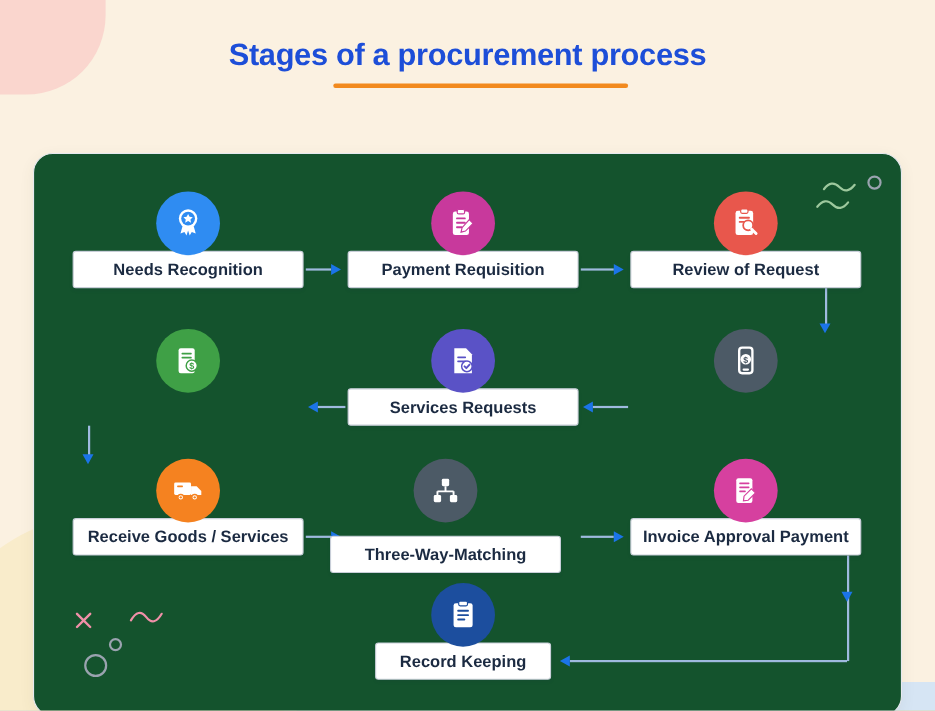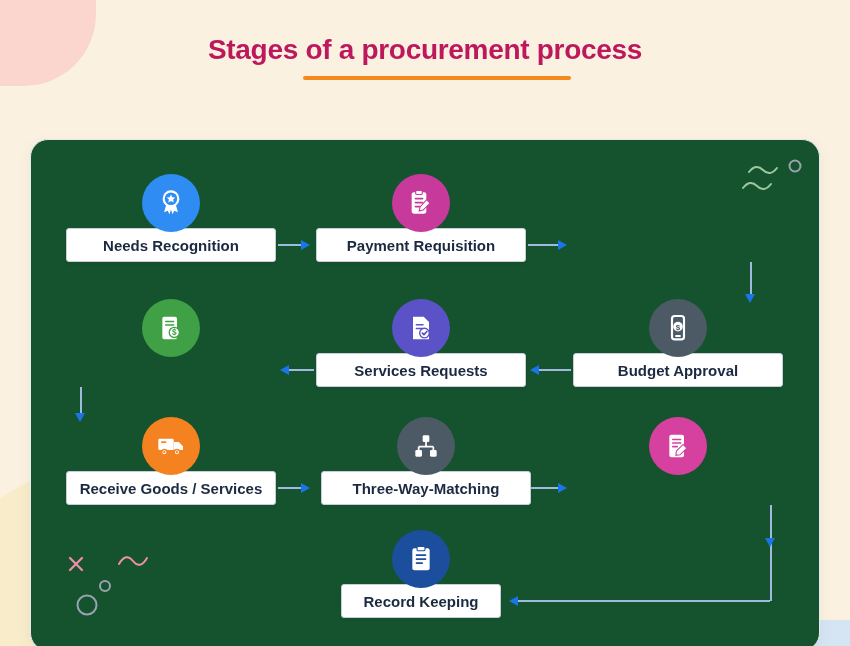--- a/index.html
+++ b/index.html
@@ -52,21 +52,21 @@
 </style>
 </head>
 <body>
 
 <div id="page" style="background-color: rgb(251, 241, 225);">
 
   <div class="bg-pink-blob"></div>
   <div class="bg-cream-circle"></div>
   <div class="bg-blue-strip"></div>
 
-  <h1 class="title" style="color: #be185d;">Stages of a procurement process</h1>
+  <h1 class="title" style="color: #1d4ed8;">Stages of a procurement process</h1>
   <div class="title-underline" style="background-color: rgb(242, 138, 30);"></div>
 
   <div class="card" style="--arrow: #1B74E8; --line: #9FBADF;">
 
     <div class="stage" style="left:35px; top:34px;">
       <div class="icon-circle" style="background-color: rgb(47, 140, 242); color: rgb(47, 140, 242);">
         <svg width="32" height="32" viewBox="0 0 24 24">
           <path fill="#fff" d="M8.6 12.5L6.8 19l2.7-1.1 1.4 2.5 2-6.3z"></path>
           <path fill="#fff" d="M15.4 12.5l1.8 6.5-2.7-1.1-1.4 2.5-2-6.3z"></path>
           <circle cx="12" cy="8.8" r="6.3" fill="#fff"></circle>
@@ -88,32 +88,44 @@
           <rect x="7.2" y="11" width="6.6" height="1.3" rx="0.6" fill="currentColor"></rect>
           <rect x="7.2" y="14" width="4.5" height="1.3" rx="0.6" fill="currentColor"></rect>
           <path d="M16.2 9.5l2.6 2.6-5.2 5.2-3 .7.7-3z" fill="#fff" stroke="currentColor" stroke-width="0.8"></path>
         </svg>
       </div>
       <div class="stage-box">
         <span>Payment Requisition</span>
       </div>
     </div>
 
+    <div class="stage" style="left:542px; top:34px;">
+      <div class="icon-circle" style="background-color: rgb(232, 87, 76); color: rgb(232, 87, 76);">
+        <svg width="32" height="32" viewBox="0 0 24 24">
+          <rect x="5" y="3.5" width="12" height="16.5" rx="1.6" fill="#fff"></rect>
+          <rect x="8.5" y="2.2" width="5" height="3" rx="1" fill="#fff" stroke="currentColor" stroke-width="0.8"></rect>
+          <rect x="7.2" y="7.6" width="7.6" height="1.3" rx="0.6" fill="currentColor"></rect>
+          <rect x="7.2" y="10.4" width="5" height="1.3" rx="0.6" fill="currentColor"></rect>
+          <circle cx="13.6" cy="13.4" r="3.4" fill="#fff" stroke="currentColor" stroke-width="1.2"></circle>
+          <path d="M16 16l3 3" stroke="#fff" stroke-width="2" stroke-linecap="round"></path>
+        </svg>
+      </div>
+      <div class="stage-box">
+        <span>Review of Request</span>
+      </div>
+    </div>
 
     <div class="stage" style="left:542px; top:159px;">
       <div class="icon-circle" style="background-color: rgb(76, 90, 102); color: rgb(76, 90, 102);">
         <svg width="32" height="32" viewBox="0 0 24 24">
           <rect x="7.5" y="3" width="9" height="17.5" rx="2" fill="none" stroke="#fff" stroke-width="1.6"></rect>
           <circle cx="12" cy="11" r="3.6" fill="#fff"></circle>
           <text x="12" y="13.2" font-size="6" font-weight="bold" fill="currentColor" text-anchor="middle" font-family="Liberation Sans, sans-serif">$</text>
           <path d="M10.5 18h3" stroke="#fff" stroke-width="1.4" stroke-linecap="round"></path>
         </svg>
-      </div>
-      <div class="stage-box">
-        <span>Budget Approval</span>
       </div>
     </div>
 
     <div class="stage" style="left:285px; top:159px;">
       <div class="icon-circle" style="background-color: rgb(90, 82, 198); color: rgb(90, 82, 198);">
         <svg width="32" height="32" viewBox="0 0 24 24">
           <path d="M6 3.5h8l4 4v13H6z" fill="#fff"></path>
           <rect x="8" y="9" width="6" height="1.2" rx="0.5" fill="currentColor"></rect>
           <rect x="8" y="11.8" width="6" height="1.2" rx="0.5" fill="currentColor"></rect>
           <circle cx="14.6" cy="15.8" r="3.6" fill="#fff" stroke="currentColor" stroke-width="1"></circle>
@@ -147,21 +159,21 @@
           <circle cx="7" cy="16.6" r="0.8" fill="currentColor"></circle>
           <circle cx="16.5" cy="16.6" r="0.8" fill="currentColor"></circle>
           <rect x="4.5" y="8.5" width="4" height="1.2" rx="0.5" fill="currentColor"></rect>
         </svg>
       </div>
       <div class="stage-box">
         <span>Receive Goods / Services</span>
       </div>
     </div>
 
-    <div class="stage" style="left:290px; top:277px;">
+    <div class="stage" style="left:269px; top:277px;gap:16px;">
       <div class="icon-circle" style="background-color: rgb(76, 90, 102); color: rgb(76, 90, 102);">
         <svg width="32" height="32" viewBox="0 0 24 24">
           <rect x="9.5" y="4" width="5" height="5" rx="1" fill="#fff"></rect>
           <rect x="4" y="15" width="5" height="5" rx="1" fill="#fff"></rect>
           <rect x="15" y="15" width="5" height="5" rx="1" fill="#fff"></rect>
           <path d="M12 9v3.5 M6.5 12.5h11 M6.5 12.5V15 M17.5 12.5V15" stroke="#fff" stroke-width="1.3" fill="none"></path>
         </svg>
       </div>
       <div class="stage-box">
         <span>Three-Way-Matching</span>
@@ -170,20 +182,23 @@
 
     <div class="stage" style="left:542px; top:277px;">
       <div class="icon-circle" style="background-color: rgb(214, 64, 159); color: rgb(214, 64, 159);">
         <svg width="32" height="32" viewBox="0 0 24 24">
           <rect x="5.5" y="3.5" width="11" height="17" rx="1.5" fill="#fff"></rect>
           <rect x="7.5" y="6.5" width="7" height="1.2" rx="0.5" fill="currentColor"></rect>
           <rect x="7.5" y="9.2" width="7" height="1.2" rx="0.5" fill="currentColor"></rect>
           <rect x="7.5" y="11.9" width="4.5" height="1.2" rx="0.5" fill="currentColor"></rect>
           <path d="M15.8 10.8l2.8 2.8-5 5-3.2.4.4-3.2z" fill="#fff" stroke="currentColor" stroke-width="0.8"></path>
         </svg>
+      </div>
+      <div class="stage-box">
+        <span>Invoice Approval Payment</span>
       </div>
     </div>
 
     <div class="stage" style="left:310px; top:390px; width:160px;justify-content:center;">
       <div class="icon-circle" style="background-color: rgb(28, 78, 158); color: rgb(28, 78, 158);">
         <svg width="32" height="32" viewBox="0 0 24 24">
           <rect x="5.5" y="4" width="13" height="16.5" rx="1.6" fill="#fff"></rect>
           <rect x="9" y="2.6" width="6" height="3.2" rx="1" fill="#fff" stroke="currentColor" stroke-width="0.8"></rect>
           <rect x="8" y="8.5" width="8" height="1.3" rx="0.6" fill="currentColor"></rect>
           <rect x="8" y="11.5" width="8" height="1.3" rx="0.6" fill="currentColor"></rect>

